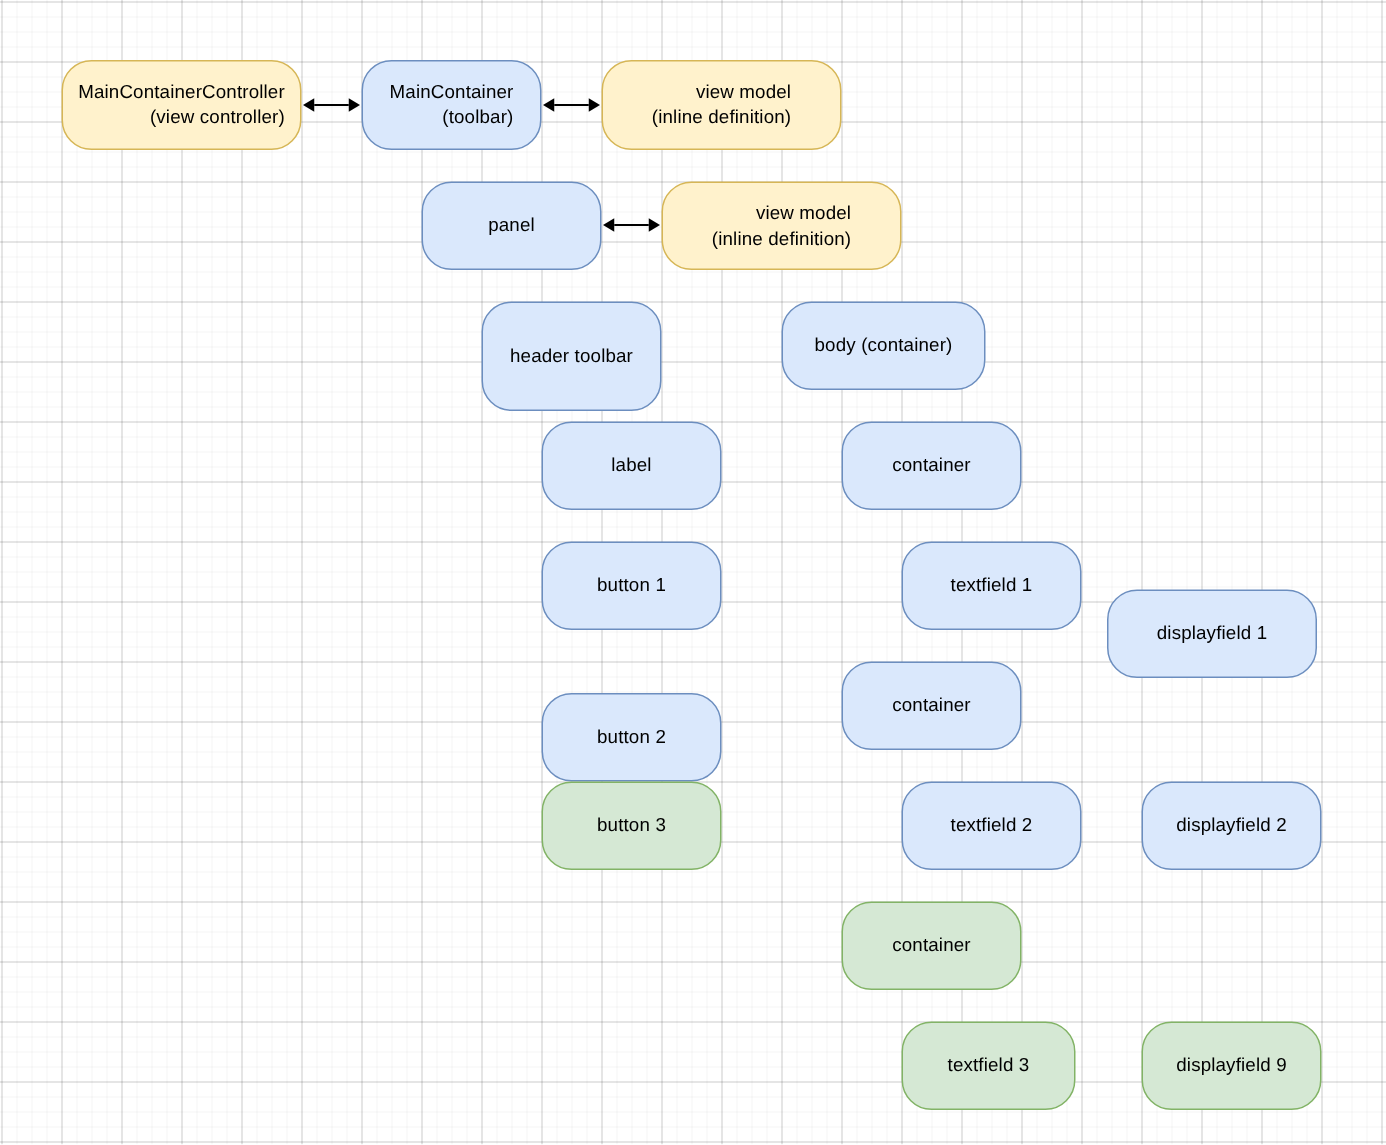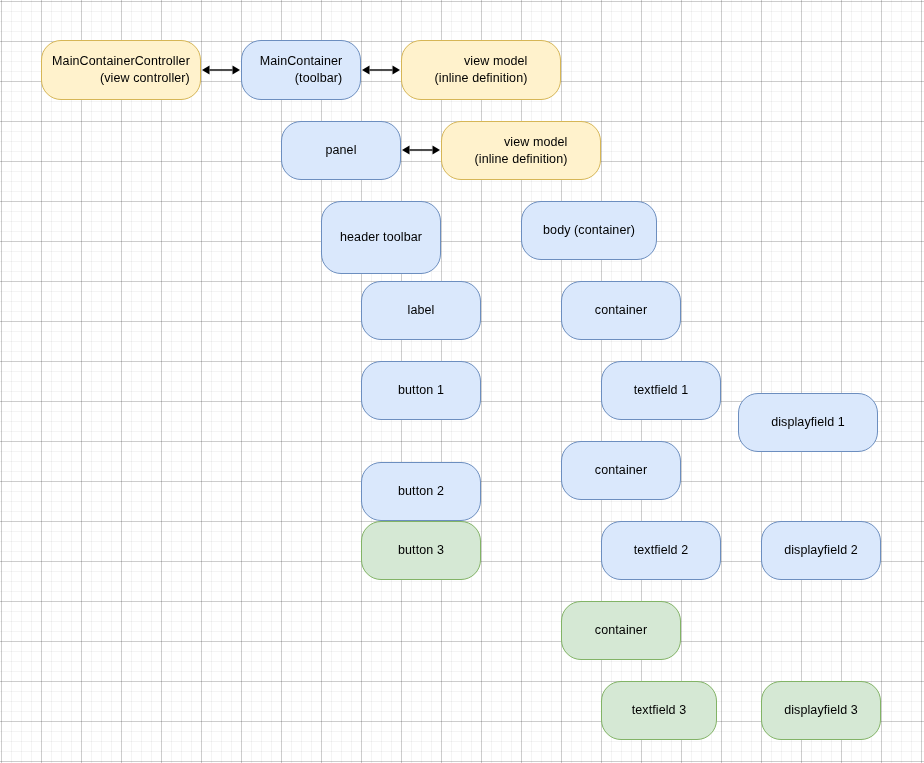--- a/index.html
+++ b/index.html
@@ -133,16 +133,16 @@
       <div class="node blue" style="left: 761px; top: 521px; width: 120px; height: 59px;">
         <span class="lbl">displayfield 2</span>
       </div>
       <div class="node green" style="left: 561px; top: 601px; width: 120px; height: 59px;">
         <span class="lbl">container</span>
       </div>
       <div class="node green" style="left: 601px; top: 681px; width: 116px; height: 59px;">
         <span class="lbl">textfield 3</span>
       </div>
       <div class="node green" style="left: 761px; top: 681px; width: 120px; height: 59px;">
-        <span class="lbl">displayfield 3</span>
+        <span class="lbl">displayfield 9</span>
       </div>
     </div>
 </div>
 
 </body></html>

